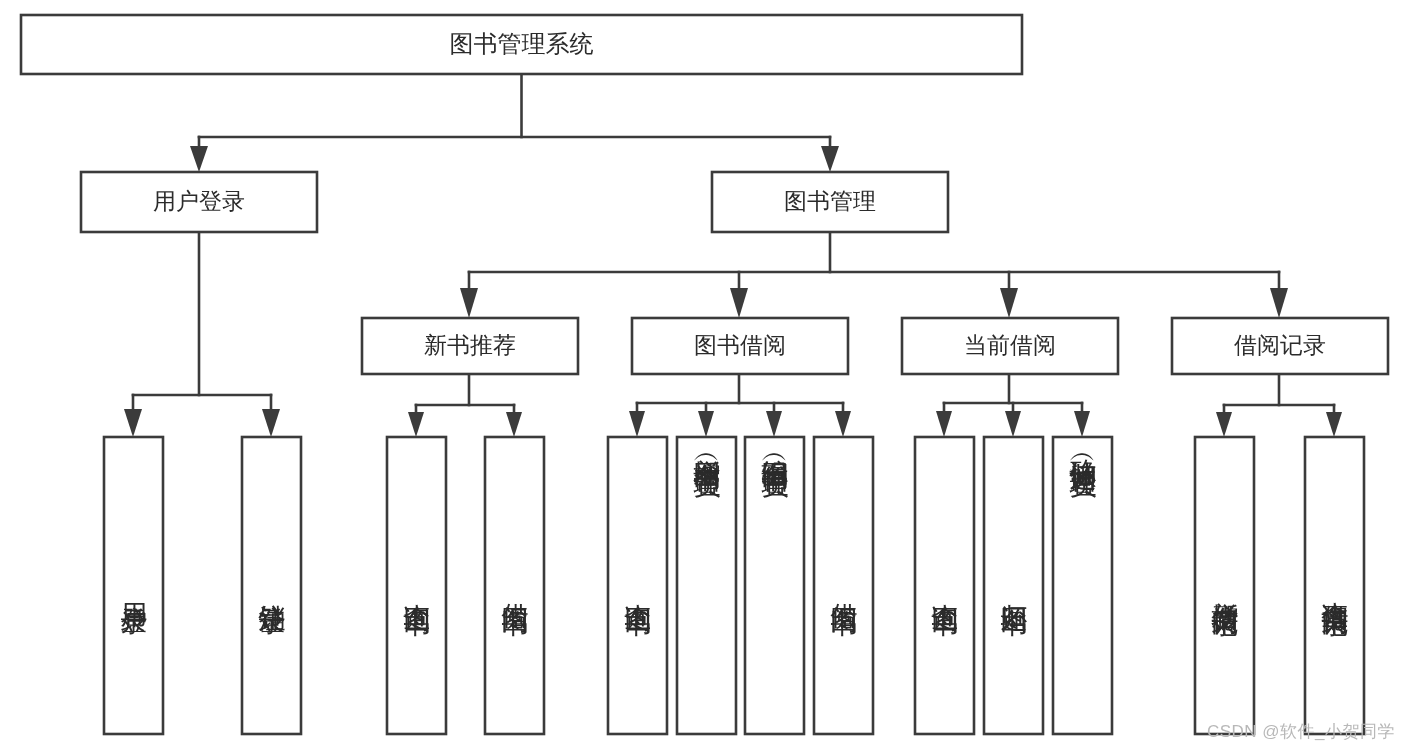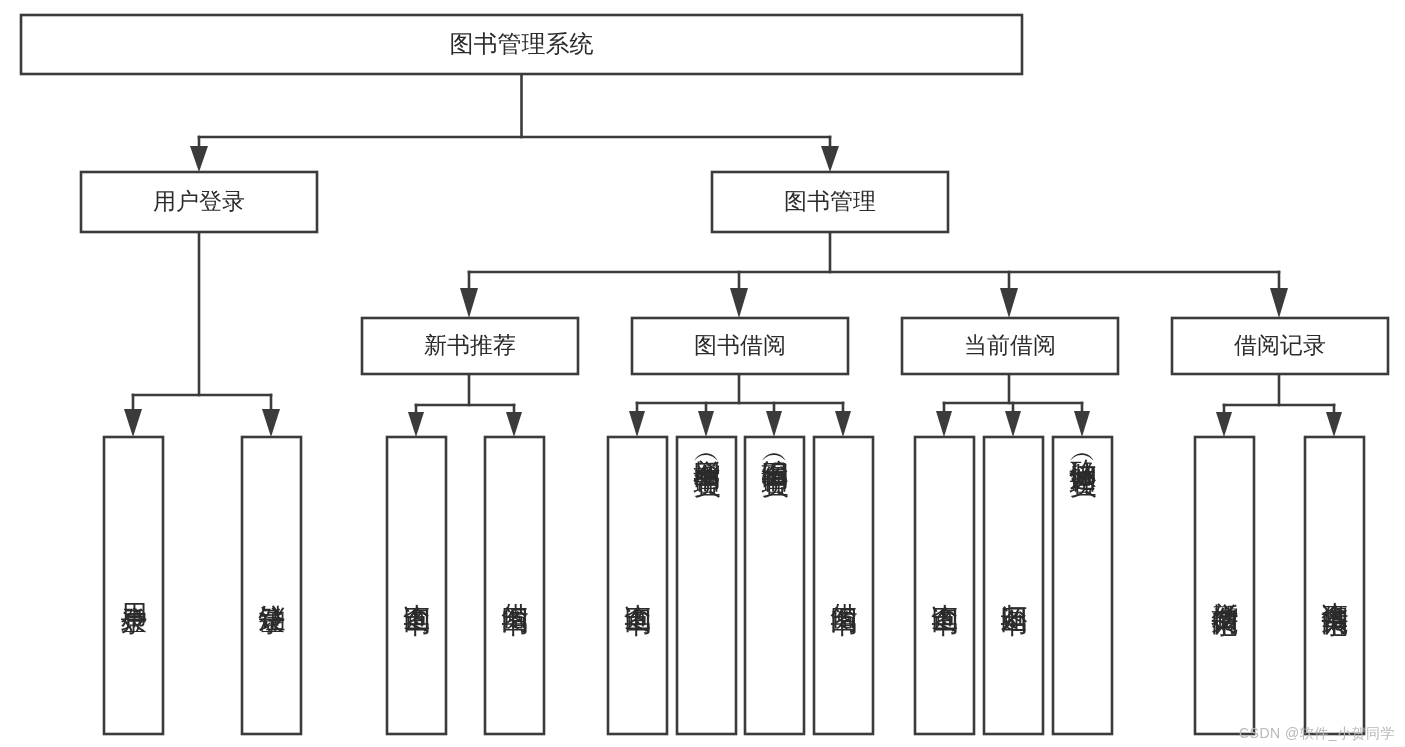--- a/index.html
+++ b/index.html
@@ -68,21 +68,21 @@
     letter-spacing: 2px;
     color: #2b2b2b;
     white-space: nowrap;
     text-align: center;
   }
   .watermark {
     position: absolute;
     right: 10px;
     bottom: 4px;
     font-family: "Liberation Sans", "DejaVu Sans", sans-serif;
-    font-size: 14px;
+    font-size: 17px;
     color: #b8b8b8;
     letter-spacing: 0.5px;
     white-space: nowrap;
   }
 </style>
 </head>
 <body>
 
 <div id="diagram-root">
 

